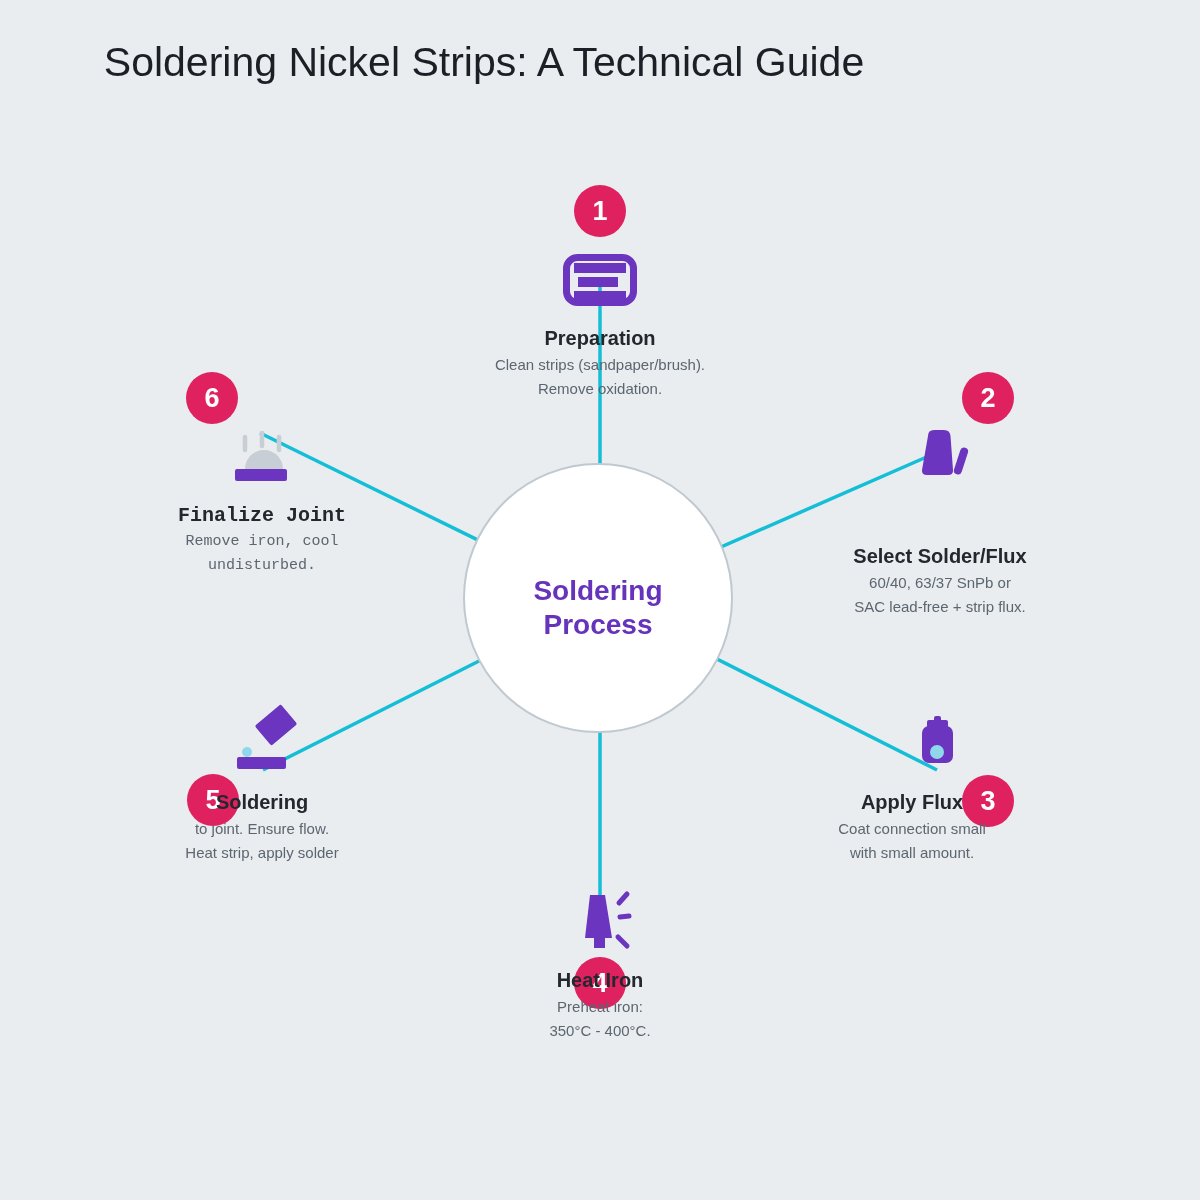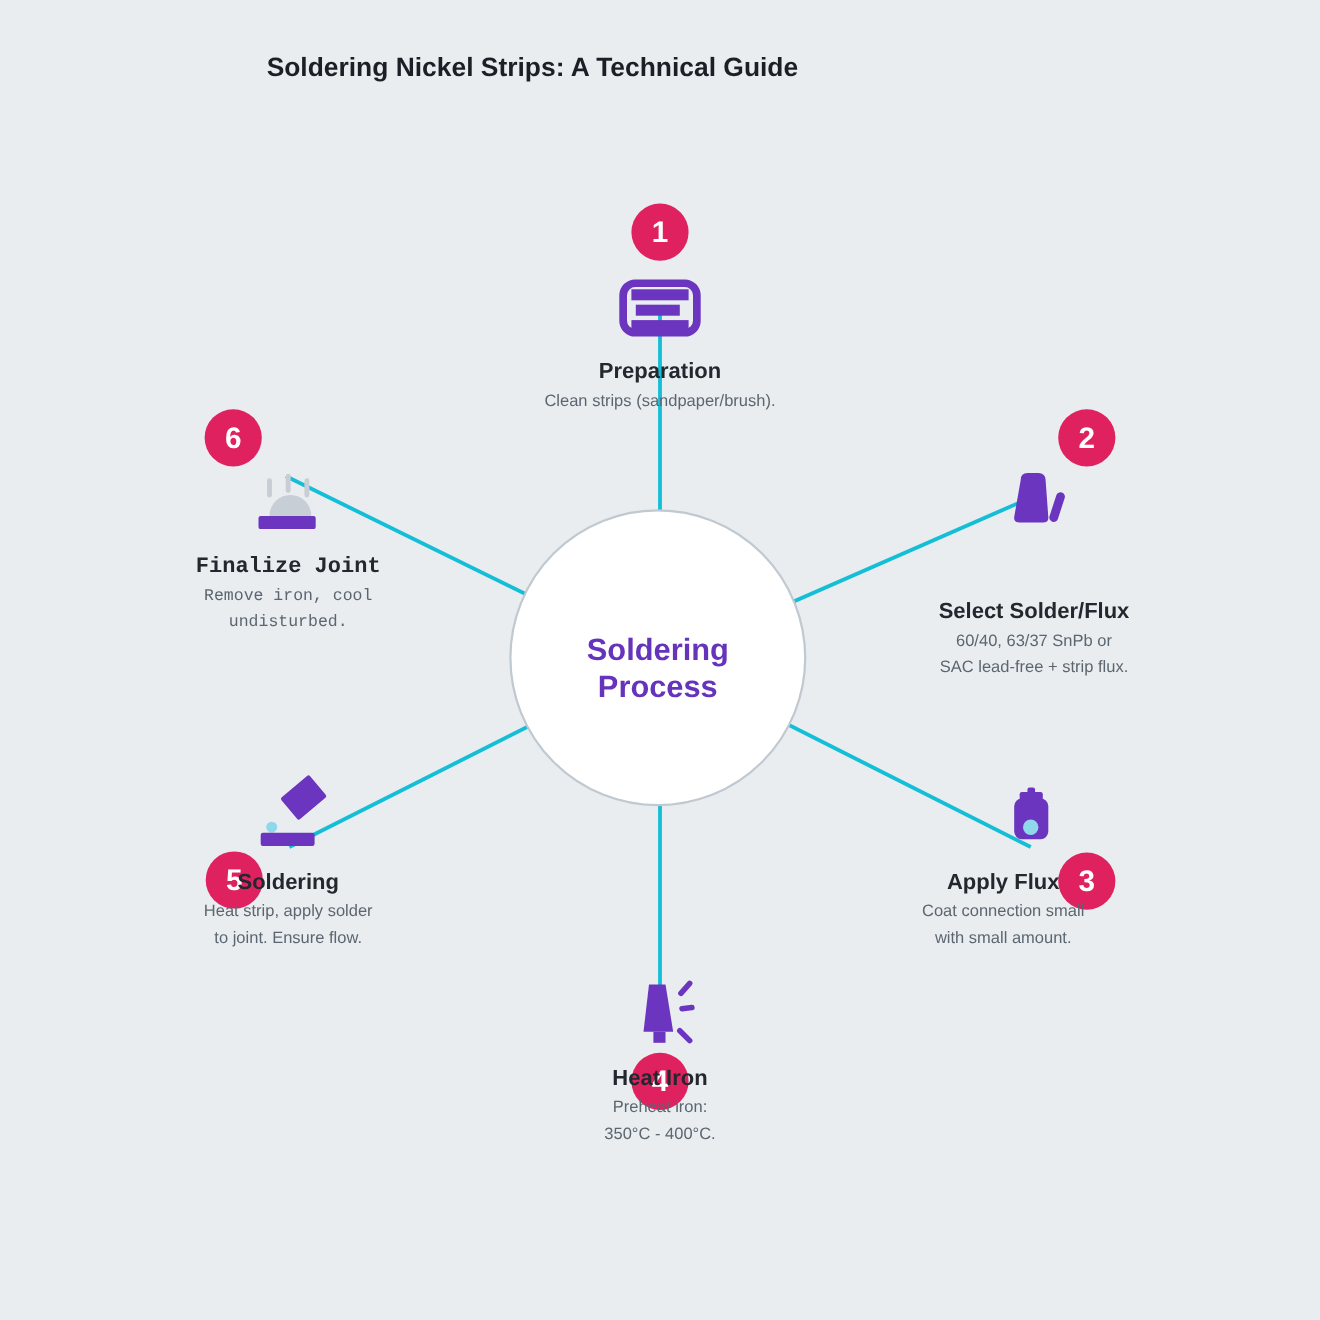--- a/index.html
+++ b/index.html
@@ -9,23 +9,23 @@
     width: 1200px;
     height: 1200px;
     background: #E9EDF0;
     overflow: hidden;
   }
   .page-title {
     position: absolute;
     left: 0; top: 40px;
     width: 968px;
     text-align: center;
-    font-size: 24px;
+    font-size: 41px;
     line-height: 44px;
-    font-weight: bold;
+    font-weight: normal;
     color: #1B2027;
   }
   .layer {
     position: absolute;
     left: 0; top: 0;
   }
   .badge {
     position: absolute;
     width: 52px; height: 52px;
     border-radius: 50%;
@@ -157,20 +157,21 @@
   <div class="badge pos-b5">5</div>
   <div class="badge pos-b6">6</div>
 
   <div class="center-circle">
     <div class="center-label">Soldering Process</div>
   </div>
 
   <div class="step-text pos-s1">
     <div class="step-title">Preparation</div>
     <div class="step-desc">Clean strips (sandpaper/brush).</div>
+    <div class="step-desc">Remove oxidation.</div>
   </div>
 
   <div class="step-text pos-s2">
     <div class="step-title">Select Solder/Flux</div>
     <div class="step-desc">60/40, 63/37 SnPb or</div>
     <div class="step-desc">SAC lead-free + strip flux.</div>
   </div>
 
   <div class="step-text pos-s3">
     <div class="step-title">Apply Flux</div>
@@ -179,22 +180,22 @@
   </div>
 
   <div class="step-text pos-s4">
     <div class="step-title">Heat Iron</div>
     <div class="step-desc">Preheat iron:</div>
     <div class="step-desc">350°C - 400°C.</div>
   </div>
 
   <div class="step-text pos-s5">
     <div class="step-title">Soldering</div>
+    <div class="step-desc">to joint. Ensure flow.</div>
     <div class="step-desc">Heat strip, apply solder</div>
-    <div class="step-desc">to joint. Ensure flow.</div>
   </div>
 
   <div class="step-text pos-s6">
     <div class="step-title">Finalize Joint</div>
     <div class="step-desc">Remove iron, cool</div>
     <div class="step-desc">undisturbed.</div>
   </div>
 
 </div>
 

